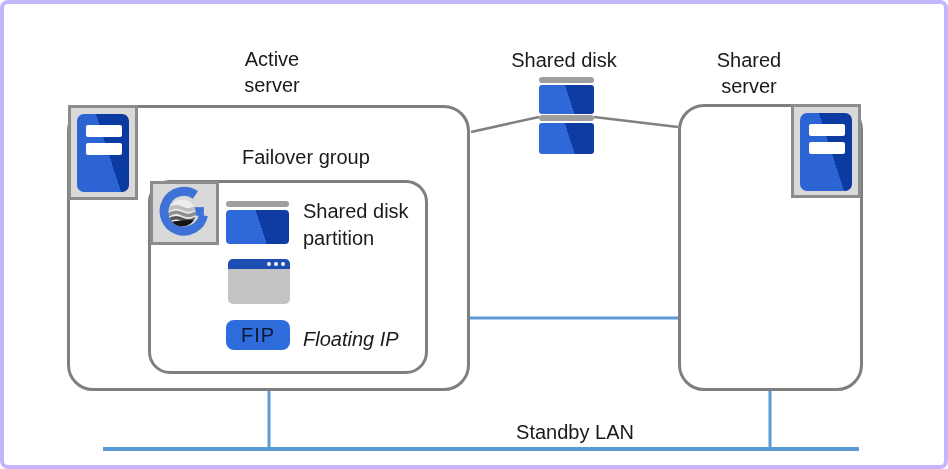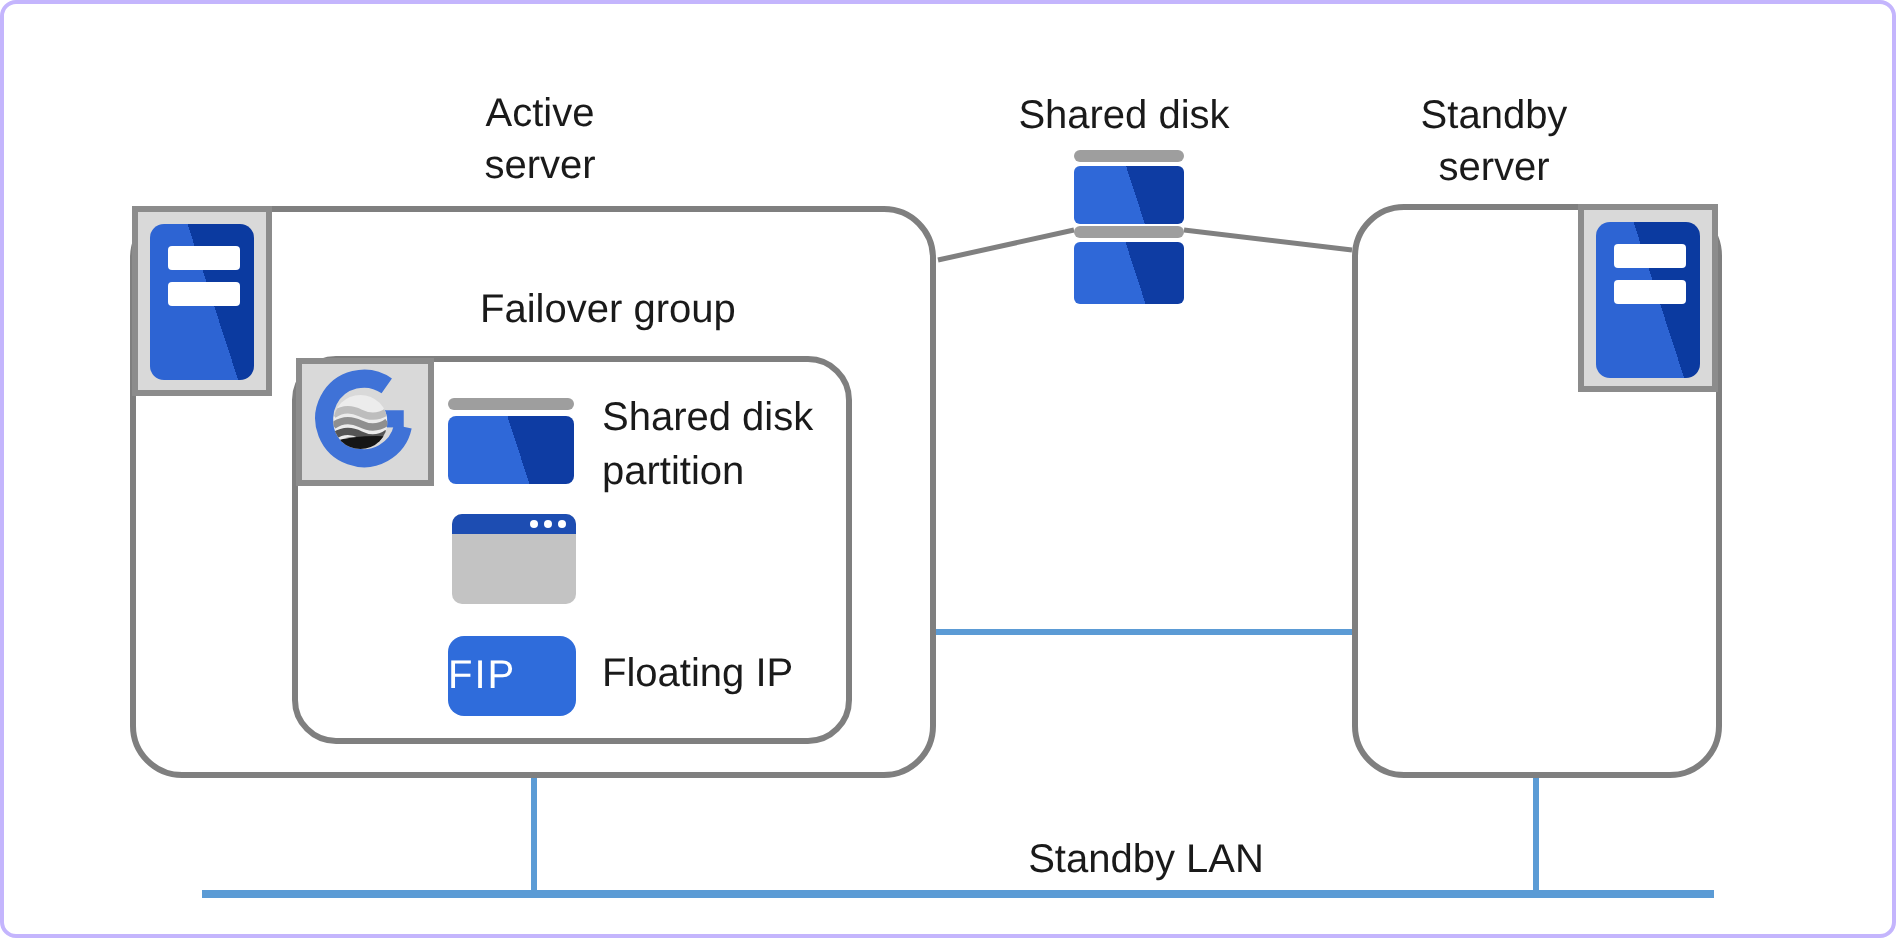--- a/index.html
+++ b/index.html
@@ -1,19 +1,19 @@
 <!DOCTYPE html>
 <html><head>
 <meta charset="utf-8">
 <style>
   html,body { margin:0; padding:0; background:#ffffff; }
   * { box-sizing:border-box; }
   .canvas {
     position:relative; width:948px; height:469px;
-    background:#ffffff; border:2px solid #c4b5fd; border-radius:8px;
+    background:#ffffff; border:4px solid #c4b5fd; border-radius:8px;
     font-family:"Liberation Sans", sans-serif; color:#1a1a1a; overflow:hidden;
   }
   svg.wires { position:absolute; left:0; top:0; width:948px; height:469px; }
   .lbl { position:absolute; font-size:20px; line-height:26px; white-space:pre-line; }
   .center { text-align:center; }
   .box { position:absolute; background:#ffffff; border:3px solid #7f7f7f; }
   .node-box { border-radius:26px; }
   .group-box { border-radius:22px; }
   .plate { position:absolute; background:#d9d9d9; border:3px solid #8c8c8c; }
   .server-tower { position:absolute; left:6px; top:6px; width:52px; height:78px;
@@ -24,43 +24,43 @@
   .disk-cap { height:6px; background:#9e9e9e; border-radius:3px; }
   .disk-body { height:29px; margin-top:2px; border-radius:3px;
     background:linear-gradient(72deg,#2f68d8 55%,#0e3ca3 55%); }
   .disk-body.tall { height:34px; margin-top:3px; border-radius:4px; }
   .disk-unit + .disk-unit { margin-top:1px; }
   .app-icon { position:absolute; width:62px; height:45px; border-radius:5px;
     overflow:hidden; background:#c3c3c3; }
   .app-titlebar { height:10px; background:#1d4db2; display:flex;
     justify-content:flex-end; align-items:center; gap:3px; padding-right:5px; }
   .app-dot { width:4px; height:4px; border-radius:50%; background:#ffffff; }
-  .fip-badge { position:absolute; width:64px; height:40px; border-radius:8px;
-    background:#2f6cdb; color:#ffffff; font-size:20px; letter-spacing:1px;
-    display:flex; align-items:center; justify-content:flex-start; }
+  .fip-badge { position:absolute; width:64px; height:30px; border-radius:8px;
+    background:#2f6cdb; color:#0f172a; font-size:20px; letter-spacing:1px;
+    display:flex; align-items:center; justify-content:center; }
   .item-lbl { position:absolute; font-size:20px; line-height:27px; white-space:pre-line; }
 </style>
 </head>
 <body>
 
 <div class="canvas">
 
   <svg class="wires">
     <line x1="467" y1="128" x2="535" y2="113" stroke="#808080" stroke-width="2.5"></line>
     <line x1="590" y1="113" x2="674" y2="123" stroke="#808080" stroke-width="2.5"></line>
     <line x1="466" y1="314" x2="675" y2="314" stroke="#5b9bd5" stroke-width="3"></line>
     <line x1="265" y1="387" x2="265" y2="444" stroke="#5b9bd5" stroke-width="3"></line>
     <line x1="766" y1="387" x2="766" y2="444" stroke="#5b9bd5" stroke-width="3"></line>
     <line x1="99" y1="445" x2="855" y2="445" stroke="#5b9bd5" stroke-width="4"></line>
   </svg>
 
   <div class="lbl center" style="left:188px; top:42px; width:160px;">Active
 server</div>
   <div class="lbl center" style="left:480px; top:43px; width:160px;">Shared disk</div>
-  <div class="lbl center" style="left:665px; top:43px; width:160px;">Standby
+  <div class="lbl center" style="left:665px; top:43px; width:160px;">Shared
 server</div>
 
   <div class="box node-box" style="left:63px; top:101px; width:403px; height:286px;"></div>
 
   <div class="box node-box" style="left:674px; top:100px; width:185px; height:287px;"></div>
 
   <div class="box group-box" style="left:144px; top:176px; width:280px; height:194px;"></div>
   <div class="lbl" style="left:238px; top:140px; width:160px;">Failover group</div>
 
   <div class="plate" style="left:146px; top:177px; width:69px; height:64px;">
@@ -116,17 +116,17 @@
     <div class="app-titlebar">
       <span class="app-dot"></span>
       <span class="app-dot"></span>
       <span class="app-dot"></span>
     </div>
   </div>
 
   <div class="fip-badge" style="left:222px; top:316px;">
     <span>FIP</span>
   </div>
-  <div class="item-lbl" style="left:299px; top:322px; width:140px;">Floating IP</div>
+  <div class="item-lbl" style="left:299px; top:322px; width:140px;font-style:italic;">Floating IP</div>
 
   <div class="lbl center" style="left:505px; top:415px; width:132px;">Standby LAN</div>
 
 </div>
 
 </body></html>

